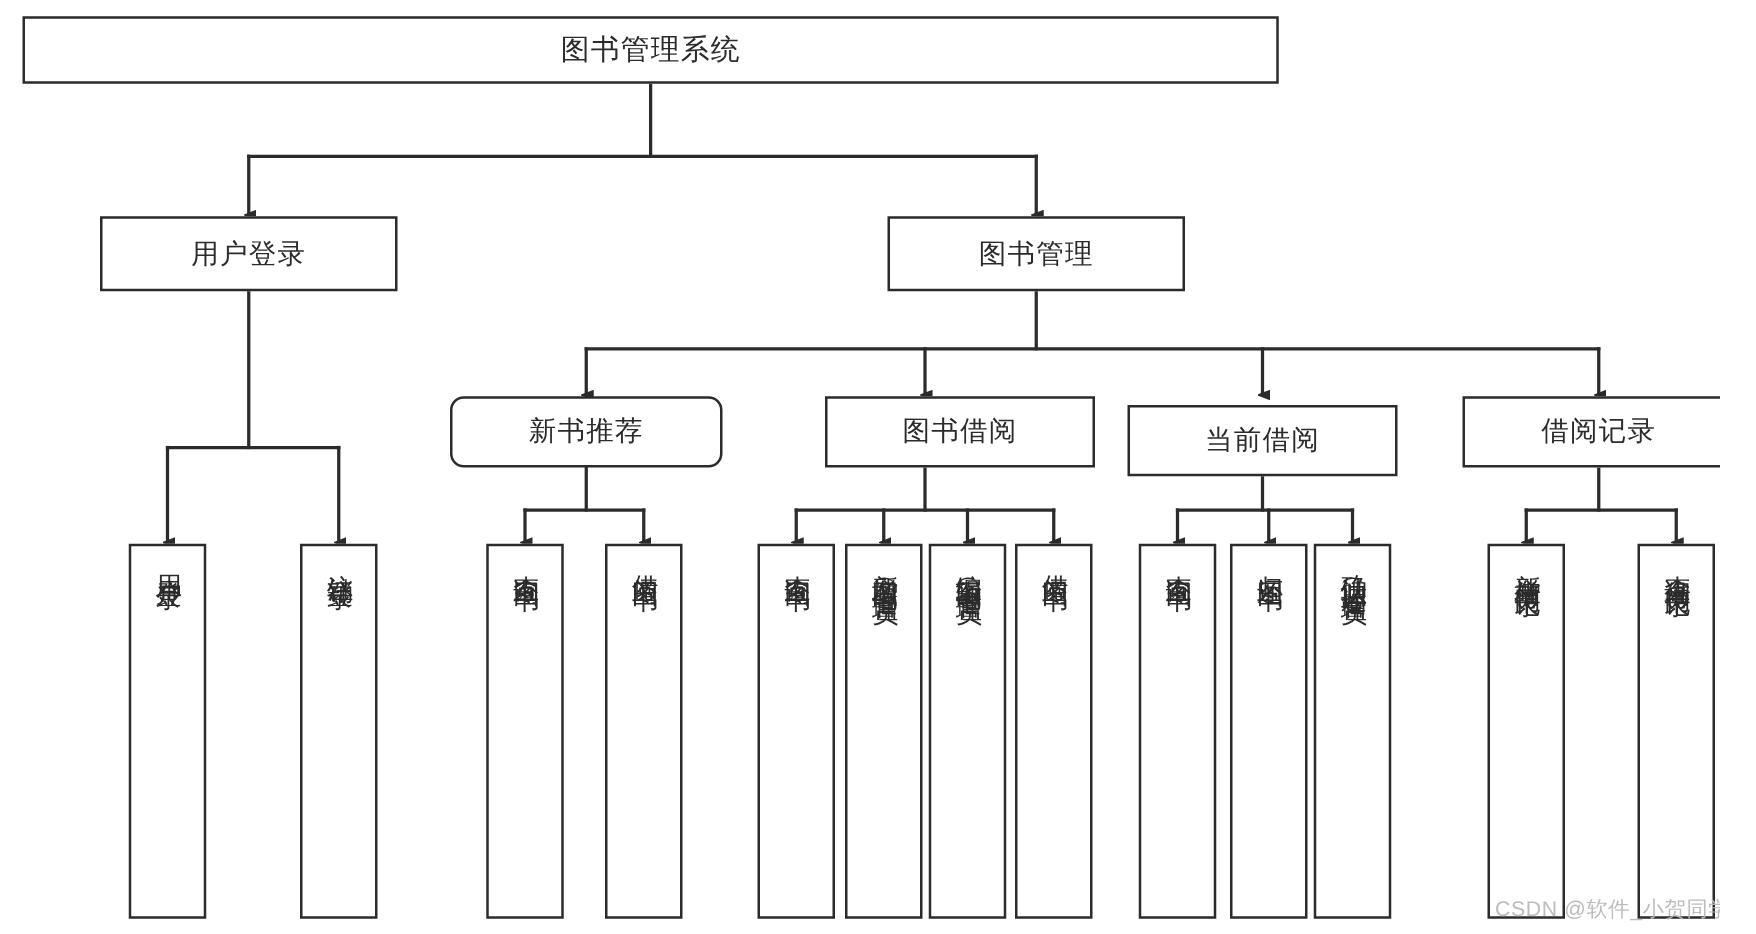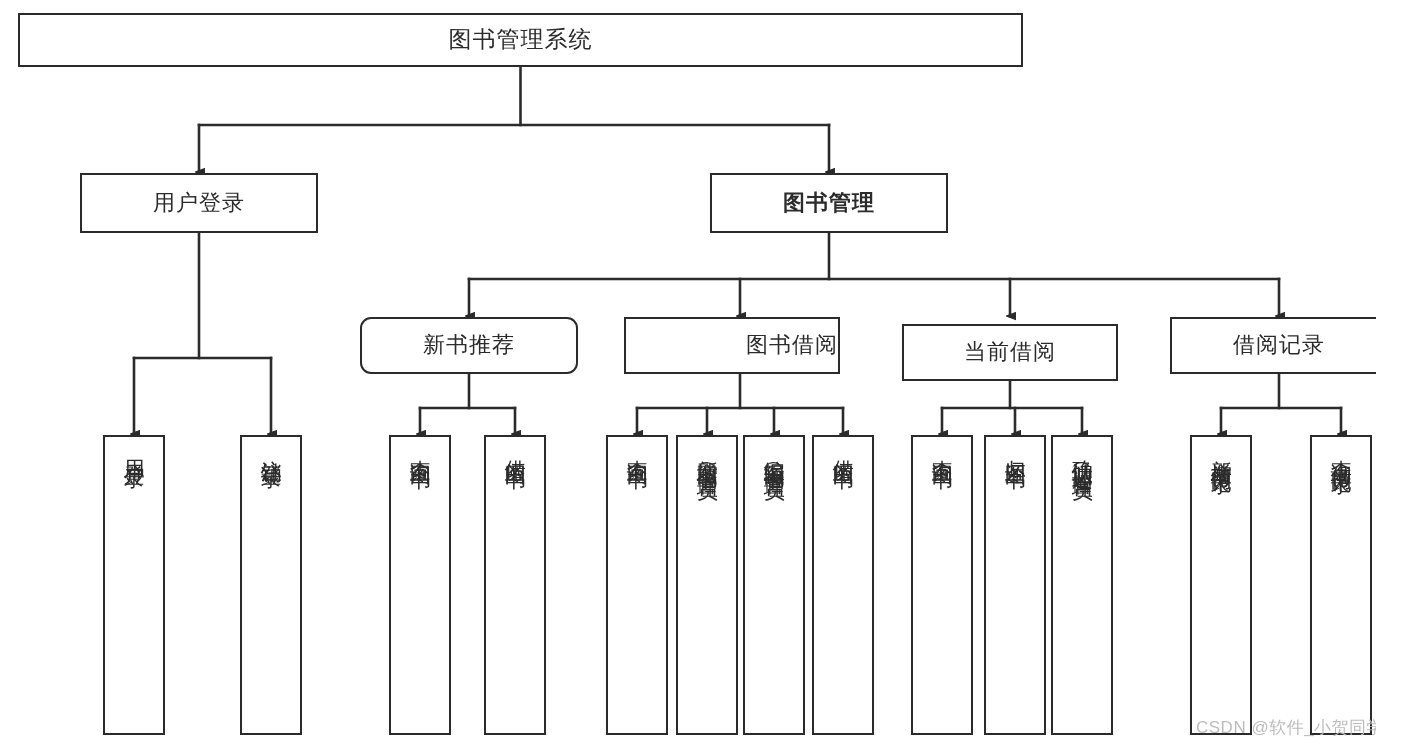--- a/index.html
+++ b/index.html
@@ -117,28 +117,28 @@
       </g>
   </svg>
 
   <div class="node horizontal level0" style="left: 18px; top: 13px; width: 1005px; height: 54px;">
     <span class="label">图书管理系统</span>
   </div>
 
   <div class="node horizontal level1" style="left: 80px; top: 173px; width: 238px; height: 60px;">
     <span class="label">用户登录</span>
   </div>
-  <div class="node horizontal level1" style="left: 710px; top: 173px; width: 238px; height: 60px; font-weight: bold;">
+  <div class="node horizontal level1" style="left: 710px; top: 173px; width: 238px; height: 60px;">
     <span class="label">图书管理</span>
   </div>
 
   <div class="node horizontal level2" style="left: 360px; top: 317px; width: 218px; height: 57px; border-radius: 11px;">
     <span class="label">新书推荐</span>
   </div>
-  <div class="node horizontal level2" style="left: 624px; top: 317px; width: 216px; height: 57px; justify-content: flex-end;">
+  <div class="node horizontal level2" style="left: 660px; top: 317px; width: 216px; height: 57px;">
     <span class="label">图书借阅</span>
   </div>
   <div class="node horizontal level2" style="left: 902px; top: 324px; width: 216px; height: 57px;">
     <span class="label">当前借阅</span>
   </div>
   <div class="node horizontal level2" style="left: 1170px; top: 317px; width: 218px; height: 57px;">
     <span class="label">借阅记录</span>
   </div>
 
   <div class="node vertical leaf" style="left: 103px; top: 435px; width: 62px; height: 300px;">

